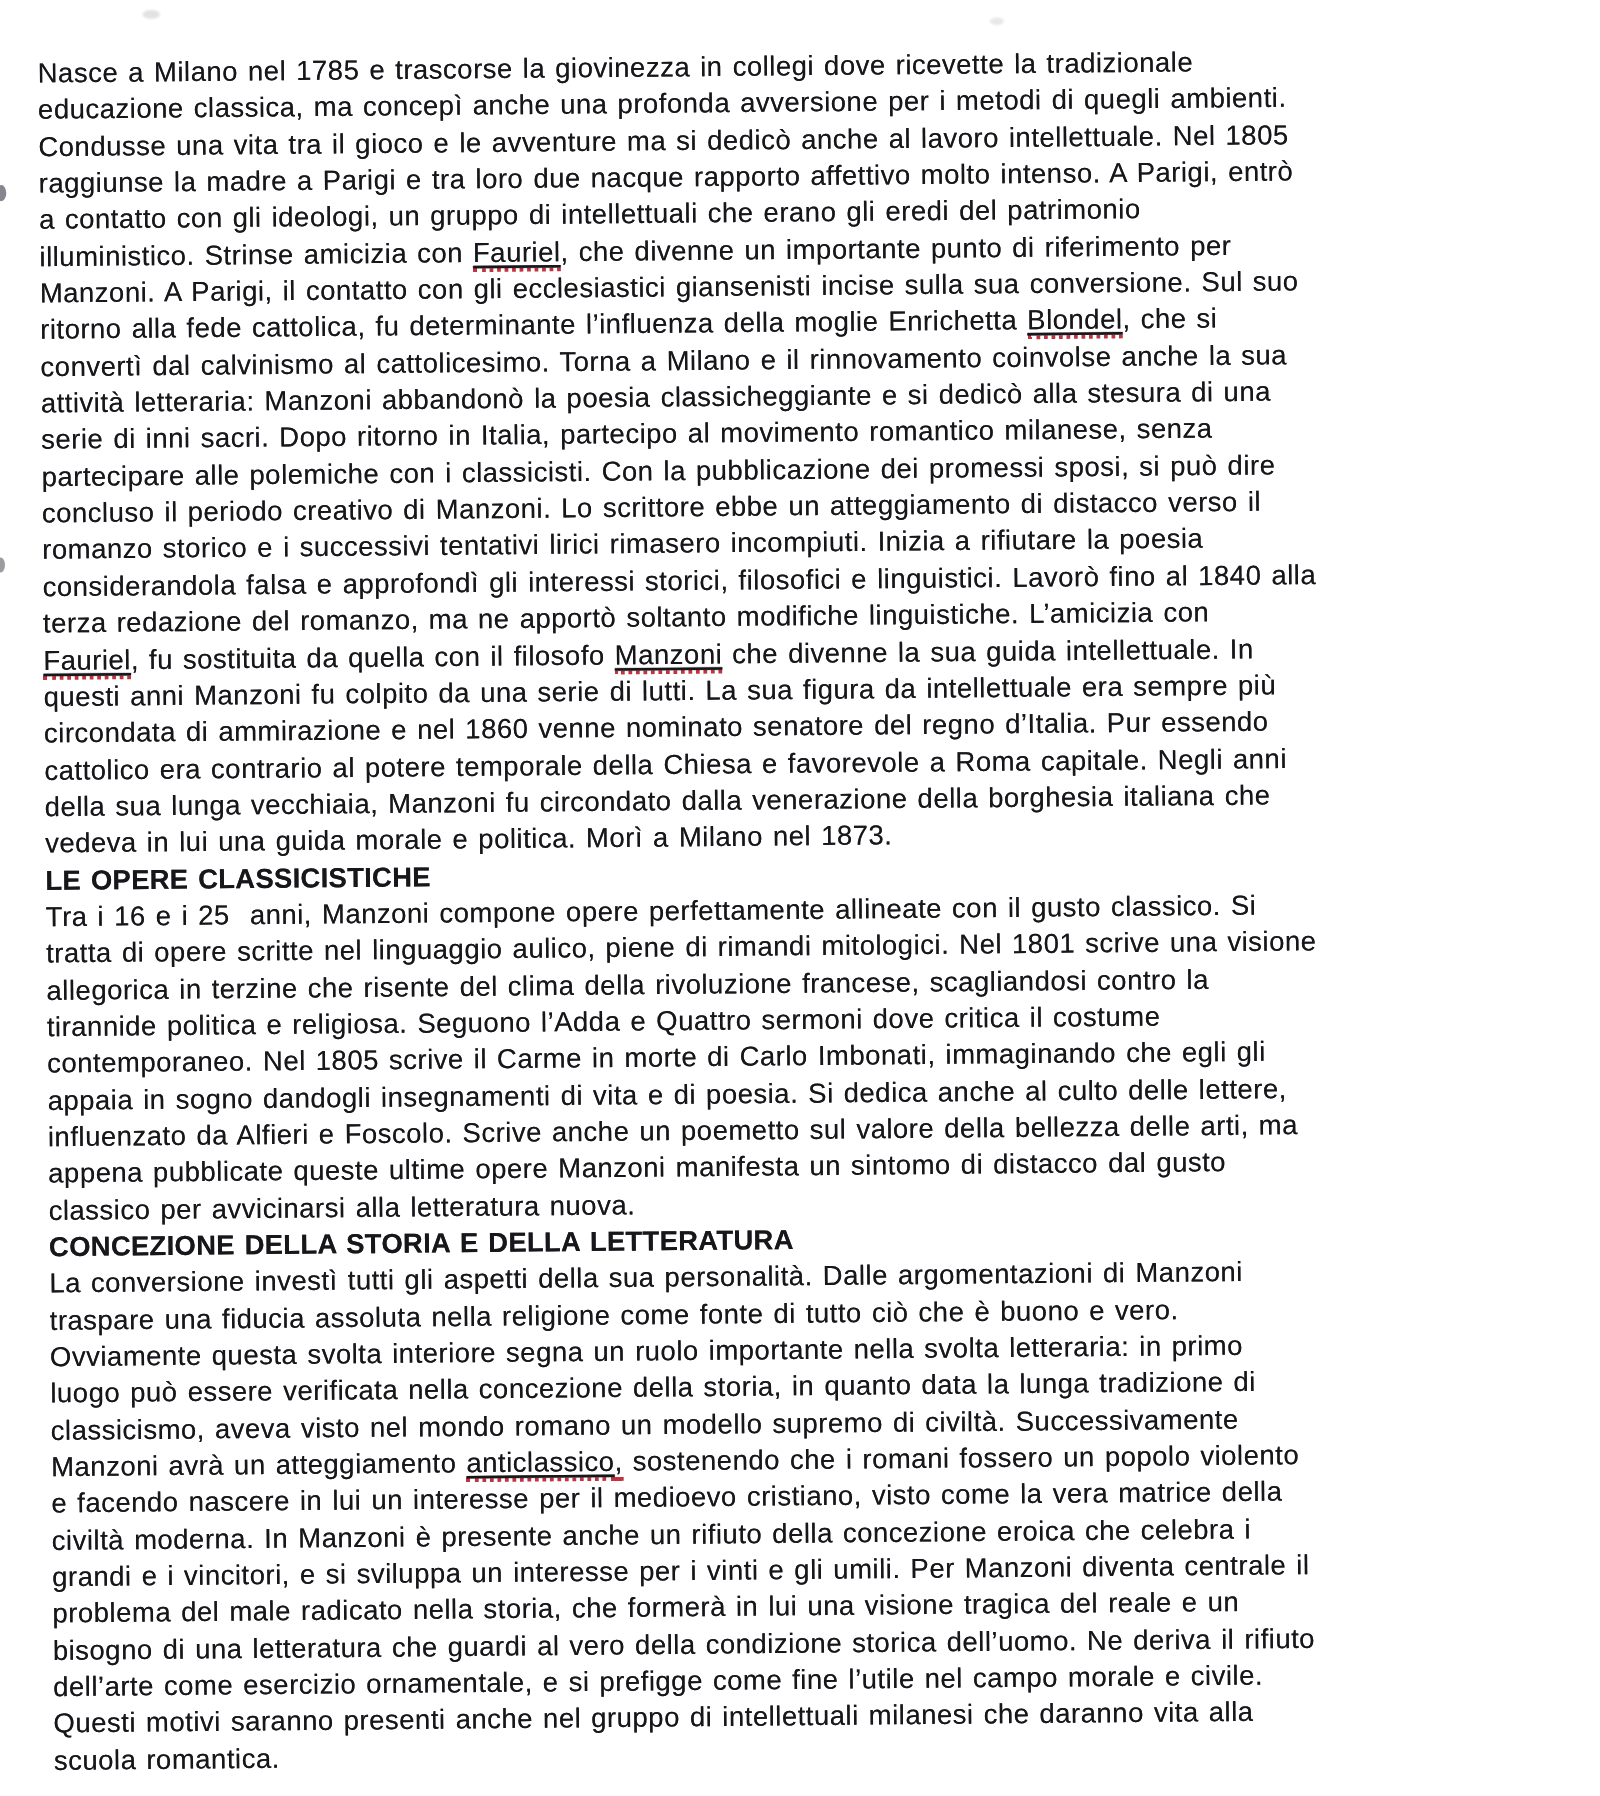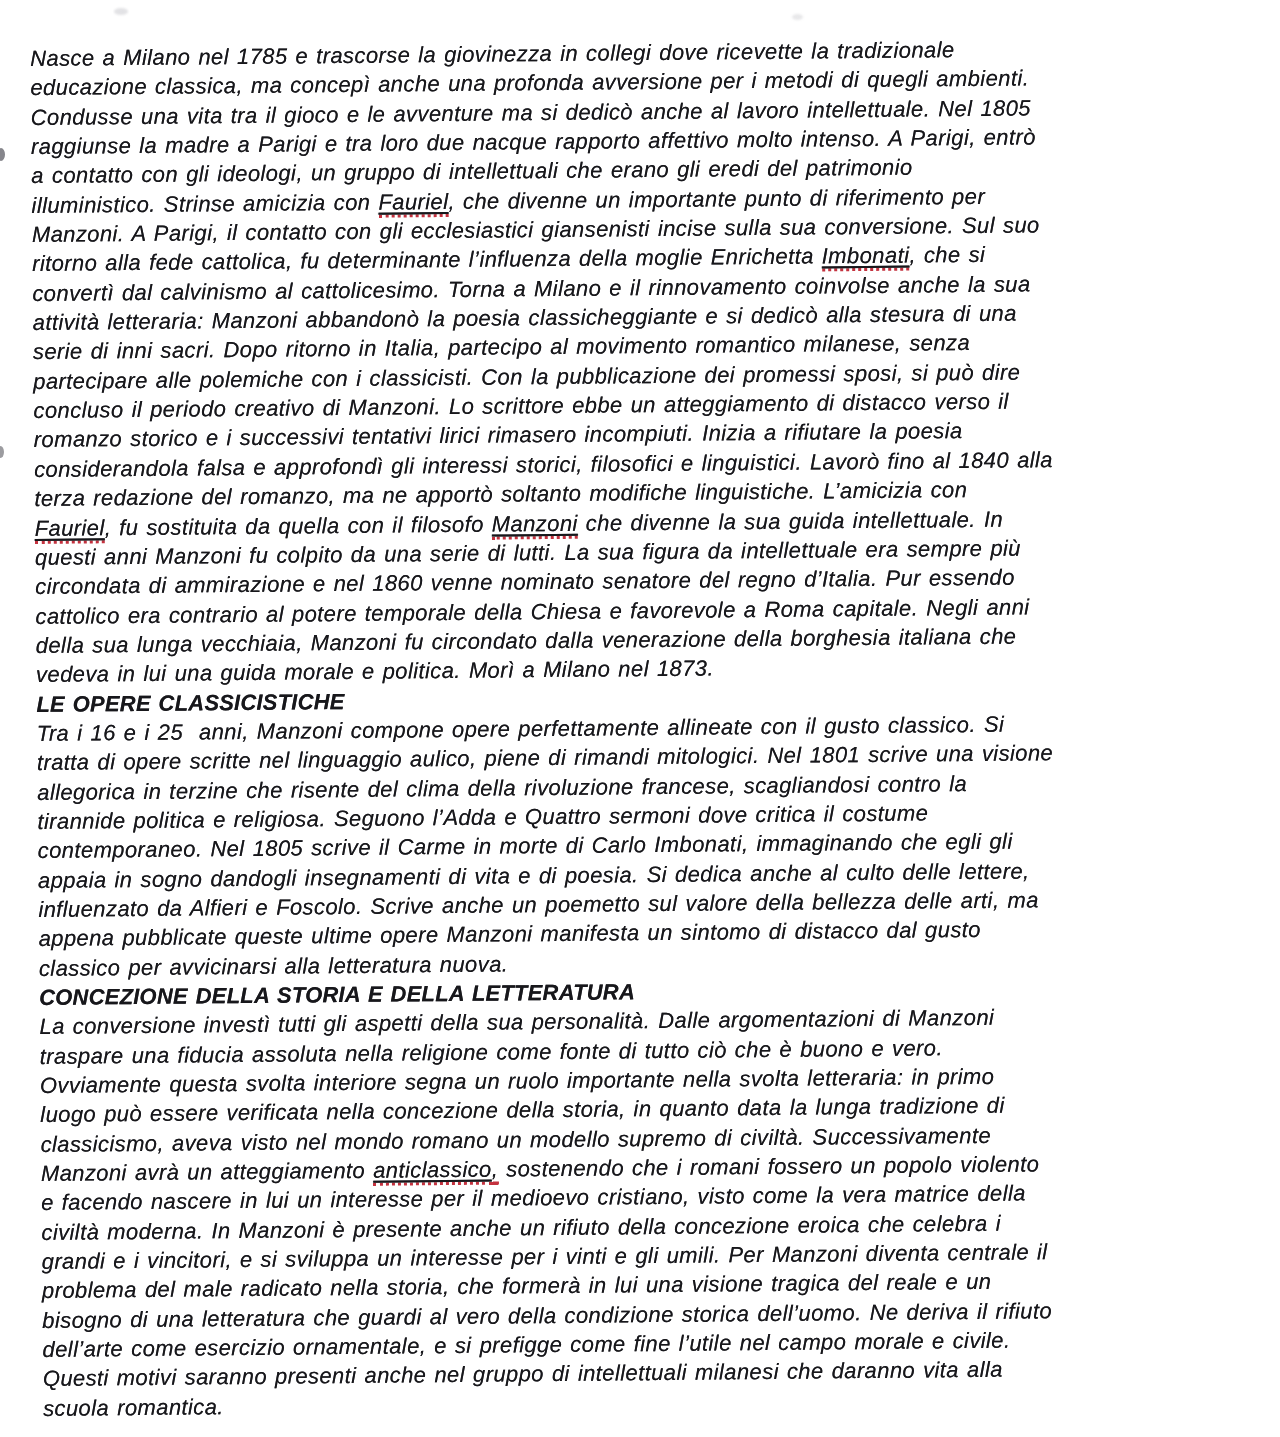--- a/index.html
+++ b/index.html
@@ -7,21 +7,20 @@
     padding: 0;
     background: #ffffff;
   }
   .page {
     position: relative;
     width: 1067px;
     height: 1437px;
     background: var(--page-bg, #ffffff);
     overflow: hidden;
     font-family: "Liberation Sans", "DejaVu Sans", sans-serif;
-    font-style: italic;
   }
   .content {
     position: absolute;
     left: 30px;
     top: 44px;
     width: 1216px;
     transform: rotate(-0.55deg);
     transform-origin: 0 0;
     color: var(--text-color, #17171b);
     font-size: 22px;
@@ -71,21 +70,21 @@
   <div class="speck edge2"></div>
   <div class="content" id="doc">
       <div class="paragraph">
         <div class="line"><span>Nasce a Milano nel 1785 e trascorse la giovinezza in collegi dove ricevette la tradizionale</span></div>
         <div class="line"><span>educazione classica, ma concepì anche una profonda avversione per i metodi di quegli ambienti.</span></div>
         <div class="line"><span>Condusse una vita tra il gioco e le avventure ma si dedicò anche al lavoro intellettuale. Nel 1805</span></div>
         <div class="line"><span>raggiunse la madre a Parigi e tra loro due nacque rapporto affettivo molto intenso. A Parigi, entrò</span></div>
         <div class="line"><span>a contatto con gli ideologi, un gruppo di intellettuali che erano gli eredi del patrimonio</span></div>
         <div class="line"><span>illuministico. Strinse amicizia con </span><span class="uline spell">Fauriel</span><span>, che divenne un importante punto di riferimento per</span></div>
         <div class="line"><span>Manzoni. A Parigi, il contatto con gli ecclesiastici giansenisti incise sulla sua conversione. Sul suo</span></div>
-        <div class="line"><span>ritorno alla fede cattolica, fu determinante l’influenza della moglie Enrichetta </span><span class="uline spell">Imbonati</span><span>, che si</span></div>
+        <div class="line"><span>ritorno alla fede cattolica, fu determinante l’influenza della moglie Enrichetta </span><span class="uline spell">Blondel</span><span>, che si</span></div>
         <div class="line"><span>convertì dal calvinismo al cattolicesimo. Torna a Milano e il rinnovamento coinvolse anche la sua</span></div>
         <div class="line"><span>attività letteraria: Manzoni abbandonò la poesia classicheggiante e si dedicò alla stesura di una</span></div>
         <div class="line"><span>serie di inni sacri. Dopo ritorno in Italia, partecipo al movimento romantico milanese, senza</span></div>
         <div class="line"><span>partecipare alle polemiche con i classicisti. Con la pubblicazione dei promessi sposi, si può dire</span></div>
         <div class="line"><span>concluso il periodo creativo di Manzoni. Lo scrittore ebbe un atteggiamento di distacco verso il</span></div>
         <div class="line"><span>romanzo storico e i successivi tentativi lirici rimasero incompiuti. Inizia a rifiutare la poesia</span></div>
         <div class="line"><span>considerandola falsa e approfondì gli interessi storici, filosofici e linguistici. Lavorò fino al 1840 alla</span></div>
         <div class="line"><span>terza redazione del romanzo, ma ne apportò soltanto modifiche linguistiche. L’amicizia con</span></div>
         <div class="line"><span class="uline spell">Fauriel</span><span>, fu sostituita da quella con il filosofo </span><span class="uline spell">Manzoni</span><span> che divenne la sua guida intellettuale. In</span></div>
         <div class="line"><span>questi anni Manzoni fu colpito da una serie di lutti. La sua figura da intellettuale era sempre più</span></div>

